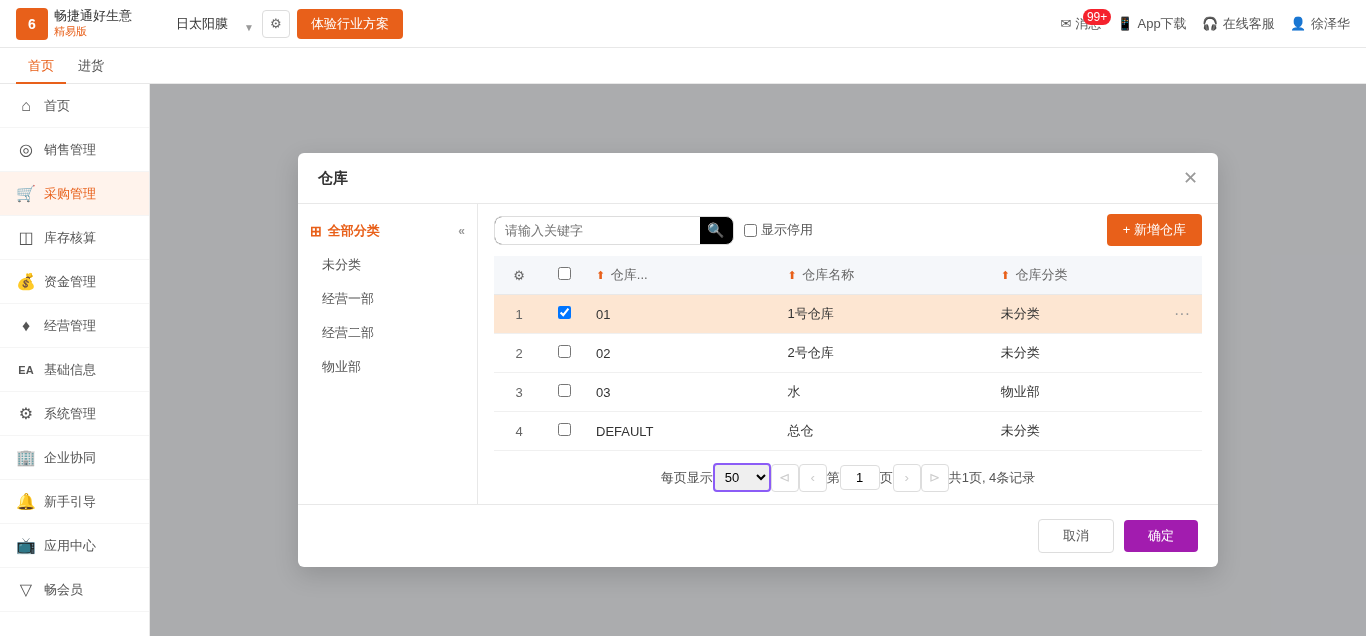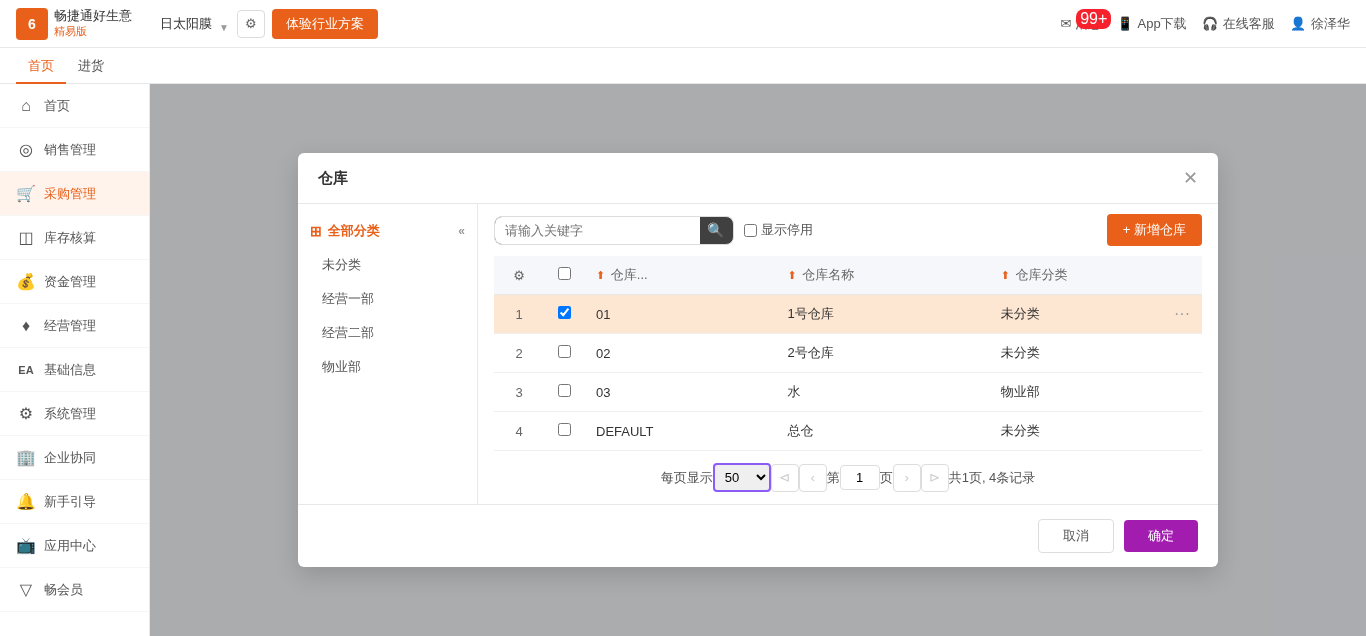--- a/index.html
+++ b/index.html
@@ -27,22 +27,22 @@
       background: #e8601a;
       border-radius: 4px;
       display: flex; align-items: center; justify-content: center;
       color: white; font-weight: bold; font-size: 14px;
       margin-right: 6px;
     }
     .logo-text { font-size: 13px; color: #333; line-height: 1.3; }
     .logo-sub { font-size: 11px; color: #e8601a; }
 
     .header-store {
-      display: flex; align-items: flex-end; gap: 7px;
-      color: #333; font-size: 13px; margin-left: 8px;
+      display: flex; align-items: flex-end; gap: 16px;
+      color: #333; font-size: 13px; margin-left: 24px;
     }
     .header-store .arrow { color: #999; font-size: 10px; }
     .header-gear {
       width: 28px; height: 28px; border: 1px solid #ddd; border-radius: 4px;
       display: flex; align-items: center; justify-content: center;
       cursor: pointer; margin-left: 8px; color: #666;
     }
     .header-trial-btn {
       background: #e8601a; color: white; border: none;
       padding: 6px 14px; border-radius: 4px; cursor: pointer; font-size: 13px;
@@ -50,21 +50,21 @@
     }
     .header-right {
       margin-left: auto; display: flex; align-items: center; gap: 16px; font-size: 13px; color: #555;
     }
     .notification-badge {
       position: relative; display: inline-block;
     }
     .badge {
       position: absolute; top: -6px; right: -10px;
       background: #f5222d; color: white; border-radius: 8px;
-      font-size: 16px; padding: 1px 4px; min-width: 16px; text-align: right;
+      font-size: 12px; padding: 1px 4px; min-width: 16px; text-align: right;
     }
     .header-right-item { display: flex; align-items: center; gap: 4px; cursor: pointer; }
 
     
     .sec-nav {
       height: 36px;
       background: #fff;
       display: flex;
       align-items: center;
       padding: 0 16px;
@@ -165,21 +165,21 @@
     .right-panel {
       flex: 1; display: flex; flex-direction: column; overflow: hidden;
     }
     .right-toolbar {
       padding: 10px 16px;
       display: flex; align-items: center; gap: 10px;
     }
     .search-box {
       display: flex; align-items: center;
       border: 1px solid #ddd; border-radius: 8px; overflow: hidden;
-      background: #404040; width: 240px;
+      background: #000000; width: 240px;
     }
     .search-input {
       border: none; outline: none; padding: 6px 10px; flex: 1; font-size: 13px;
     }
     .search-btn {
       background: none; border: none; cursor: pointer;
       padding: 0 8px; color: #999; font-size: 14px;
     }
     .show-disabled {
       display: flex; align-items: center; gap: 4px; font-size: 13px; color: #555;

